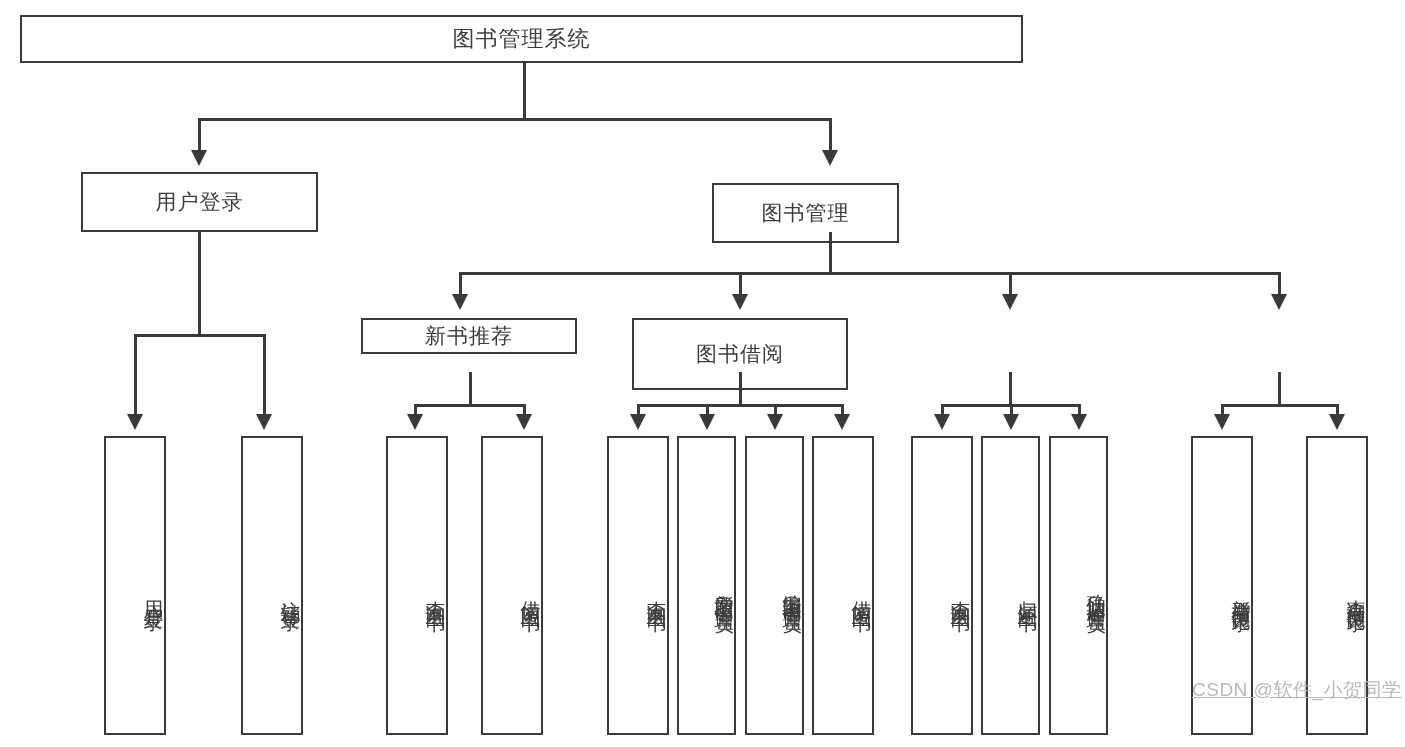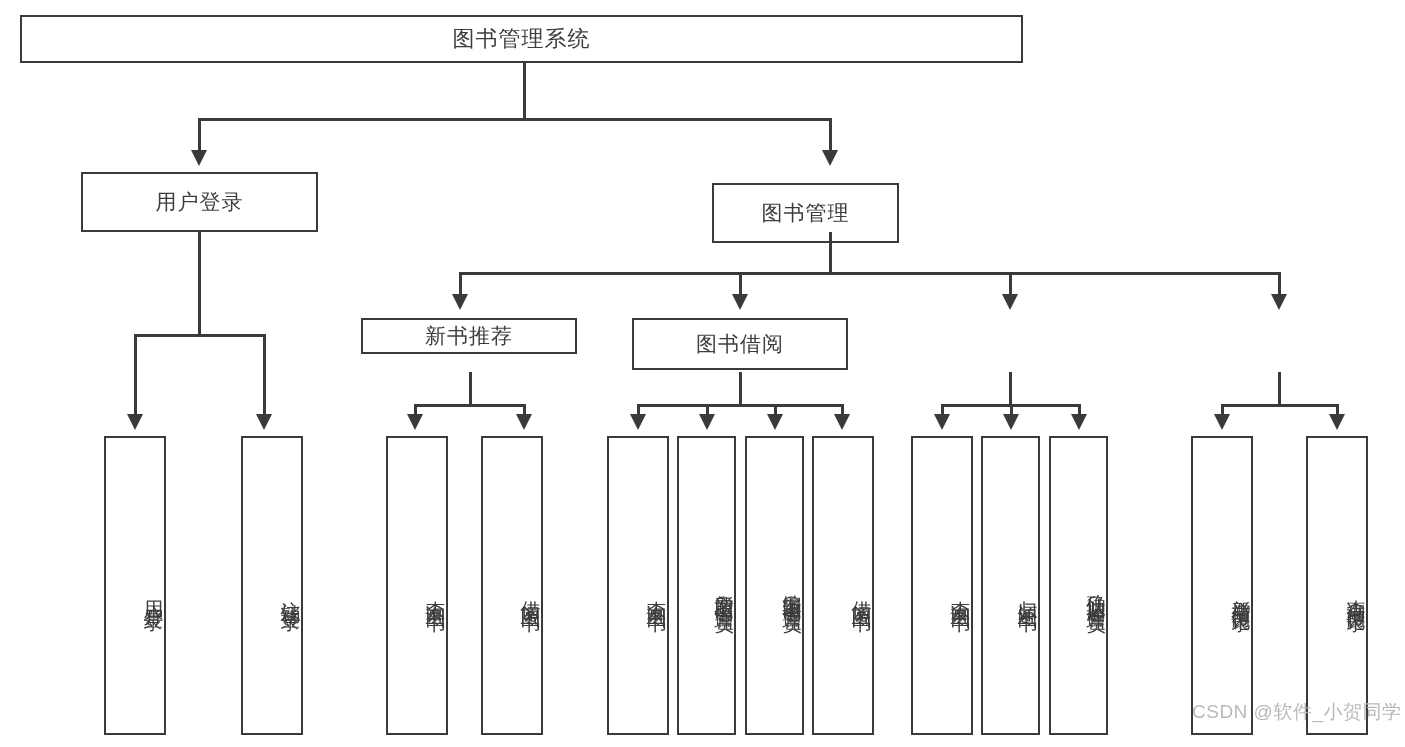--- a/index.html
+++ b/index.html
@@ -125,21 +125,21 @@
 
   <div class="ln v" style="left:1009px; top:272px; height:26px;"></div>
   <div class="arrow" style="left:1002px; top:294px;"></div>
 
   <div class="ln v" style="left:1278px; top:272px; height:26px;"></div>
   <div class="arrow" style="left:1271px; top:294px;"></div>
 
   <div class="node horiz" style="left:361px; top:318px; width:216px; height:36px;">
     <span>新书推荐</span>
   </div>
-  <div class="node horiz" style="left:632px; top:318px; width:216px; height:52px;">
+  <div class="node horiz" style="left:632px; top:318px; width:216px; height:72px;">
     <span>图书借阅</span>
   </div>
 
   <div class="ln v" style="left:469px; top:372px; height:34px;"></div>
   <div class="ln h" style="left:414px; top:404px; width:111px;"></div>
   <div class="ln v" style="left:414px; top:404px; height:14px;"></div>
   <div class="arrow" style="left:407px; top:414px;"></div>
   <div class="ln v" style="left:523px; top:404px; height:14px;"></div>
   <div class="arrow" style="left:516px; top:414px;"></div>
 
@@ -207,17 +207,17 @@
     <span>确认归还（管理员）</span>
   </div>
 
   <div class="node vert tall" style="left:1191px; top:436px; width:62px; height:299px;">
     <span>新增借阅记录</span>
   </div>
   <div class="node vert tall" style="left:1306px; top:436px; width:62px; height:299px;">
     <span>查询借阅记录</span>
   </div>
 
-  <div id="watermark" style="left:1192px; top:699px;">
+  <div id="watermark" style="left:1192px; top:677px;text-decoration:underline;">
     <span>CSDN @软件_小贺同学</span>
   </div>
 
 </div>
 
 </body></html>

